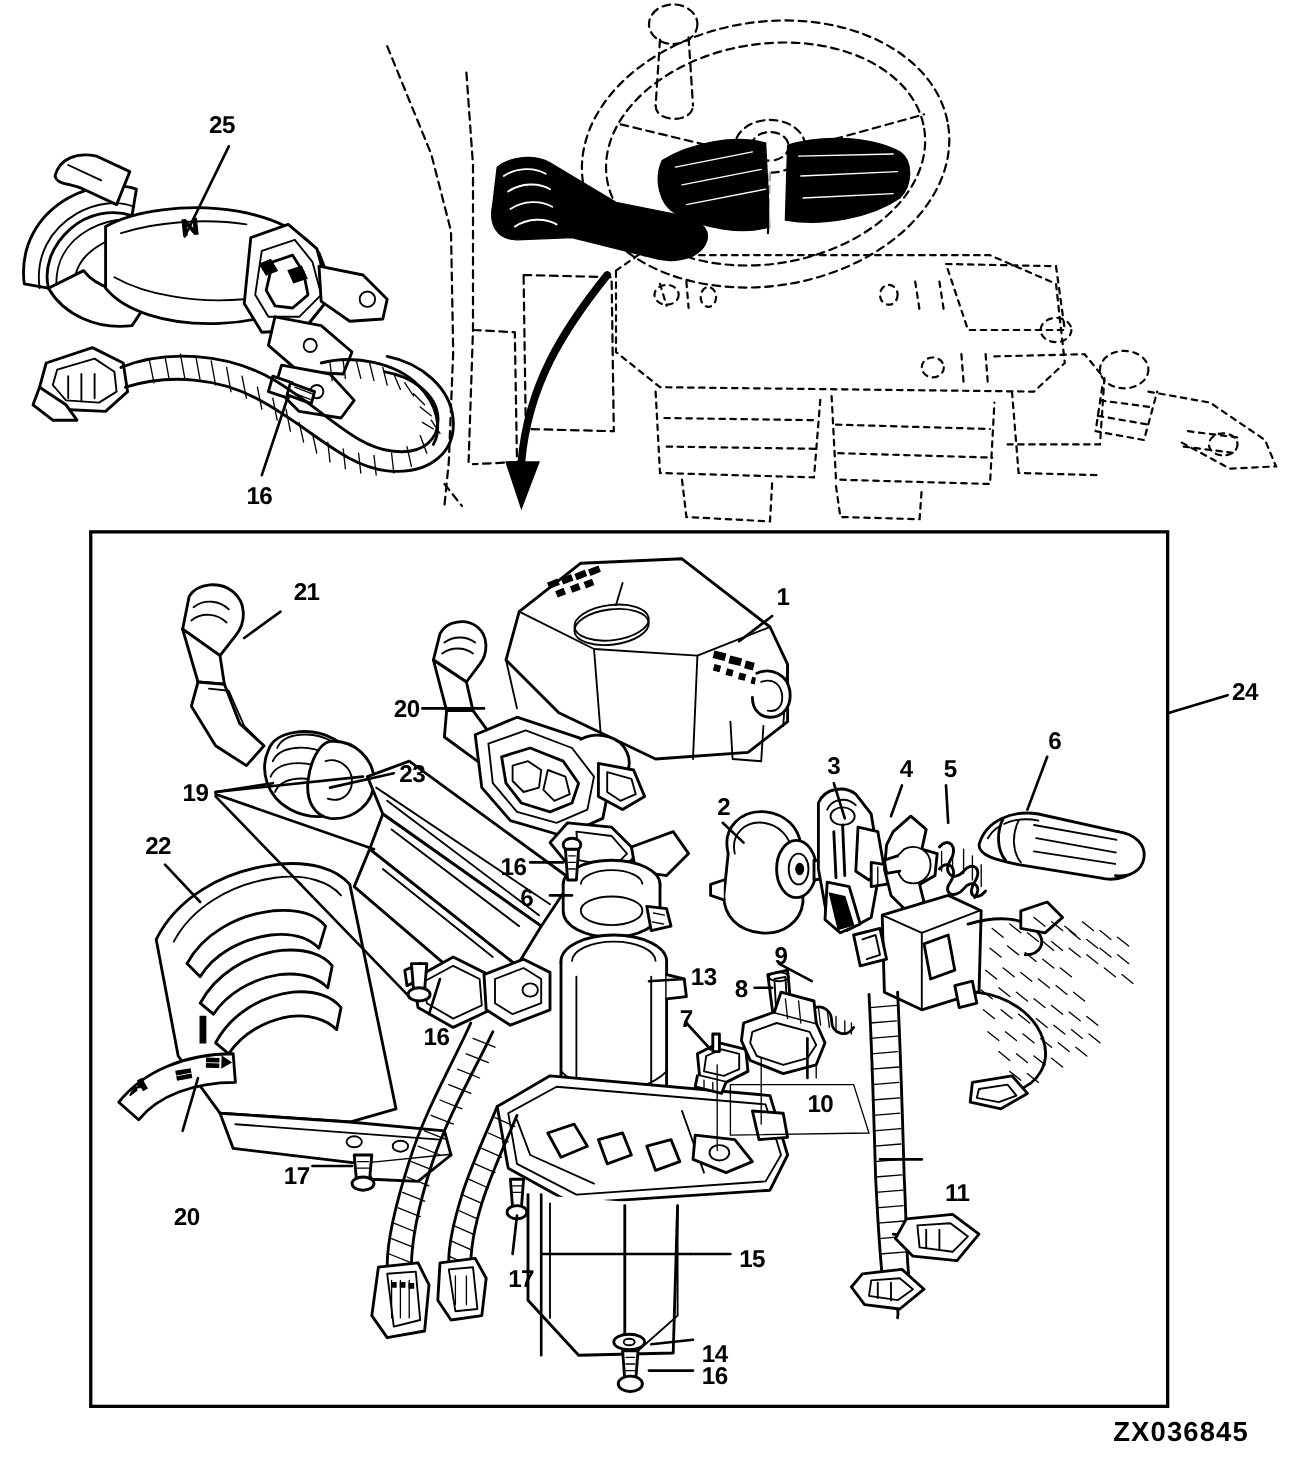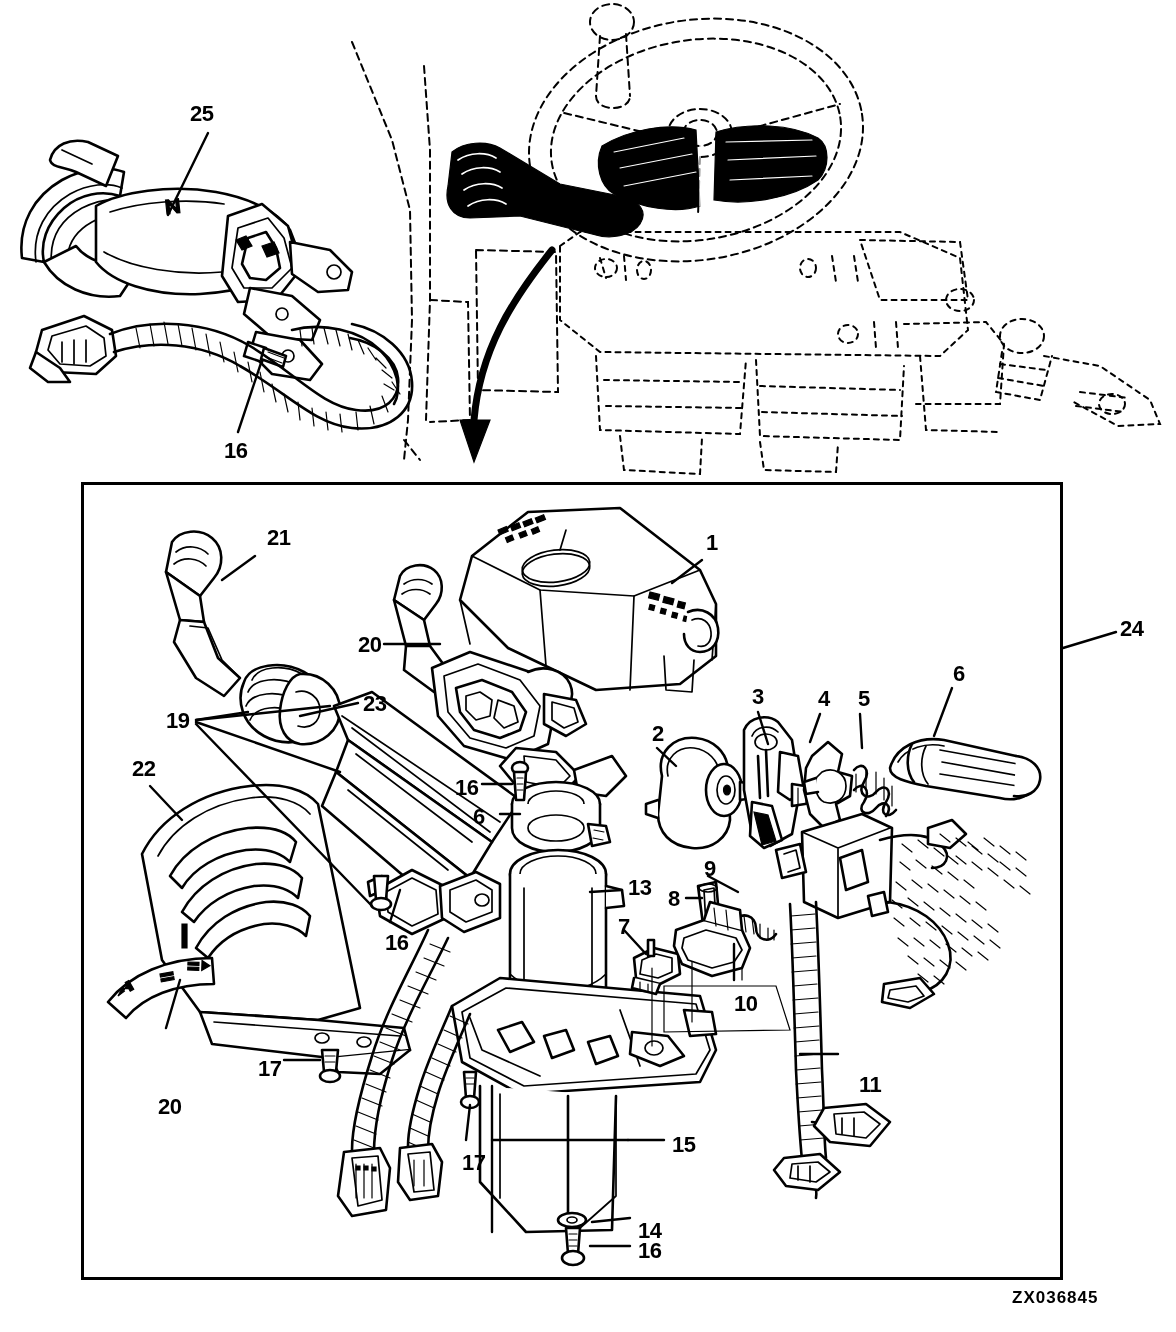--- a/index.html
+++ b/index.html
@@ -4,21 +4,21 @@
 <style>
   html,body{margin:0;padding:0;background:#ffffff;}
   body{width:1176px;height:1332px;position:relative;overflow:hidden;
        font-family:"Liberation Sans",sans-serif;color:#000;}
   #stage{position:absolute;left:0;top:0;width:1176px;height:1332px;}
   svg.layer{position:absolute;left:0;top:0;width:1176px;height:1332px;}
   .callout{position:absolute;font-family:"Liberation Sans",sans-serif;
            font-weight:bold;font-size:22px;line-height:1;color:#000;
            letter-spacing:-0.5px;white-space:nowrap;}
   .code{position:absolute;font-family:"Liberation Sans",sans-serif;
-        font-weight:bold;font-size:17px;letter-spacing:1px;color:#000;}
+        font-weight:bold;font-size:25px;letter-spacing:1px;color:#000;}
   .frame-box{position:absolute;border:3px solid #000;box-sizing:border-box;}
 </style>
 </head>
 <body>
 
 <div id="stage">
 
   <svg class="layer" viewBox="0 0 1176 1332">
     <defs>
       <style>

